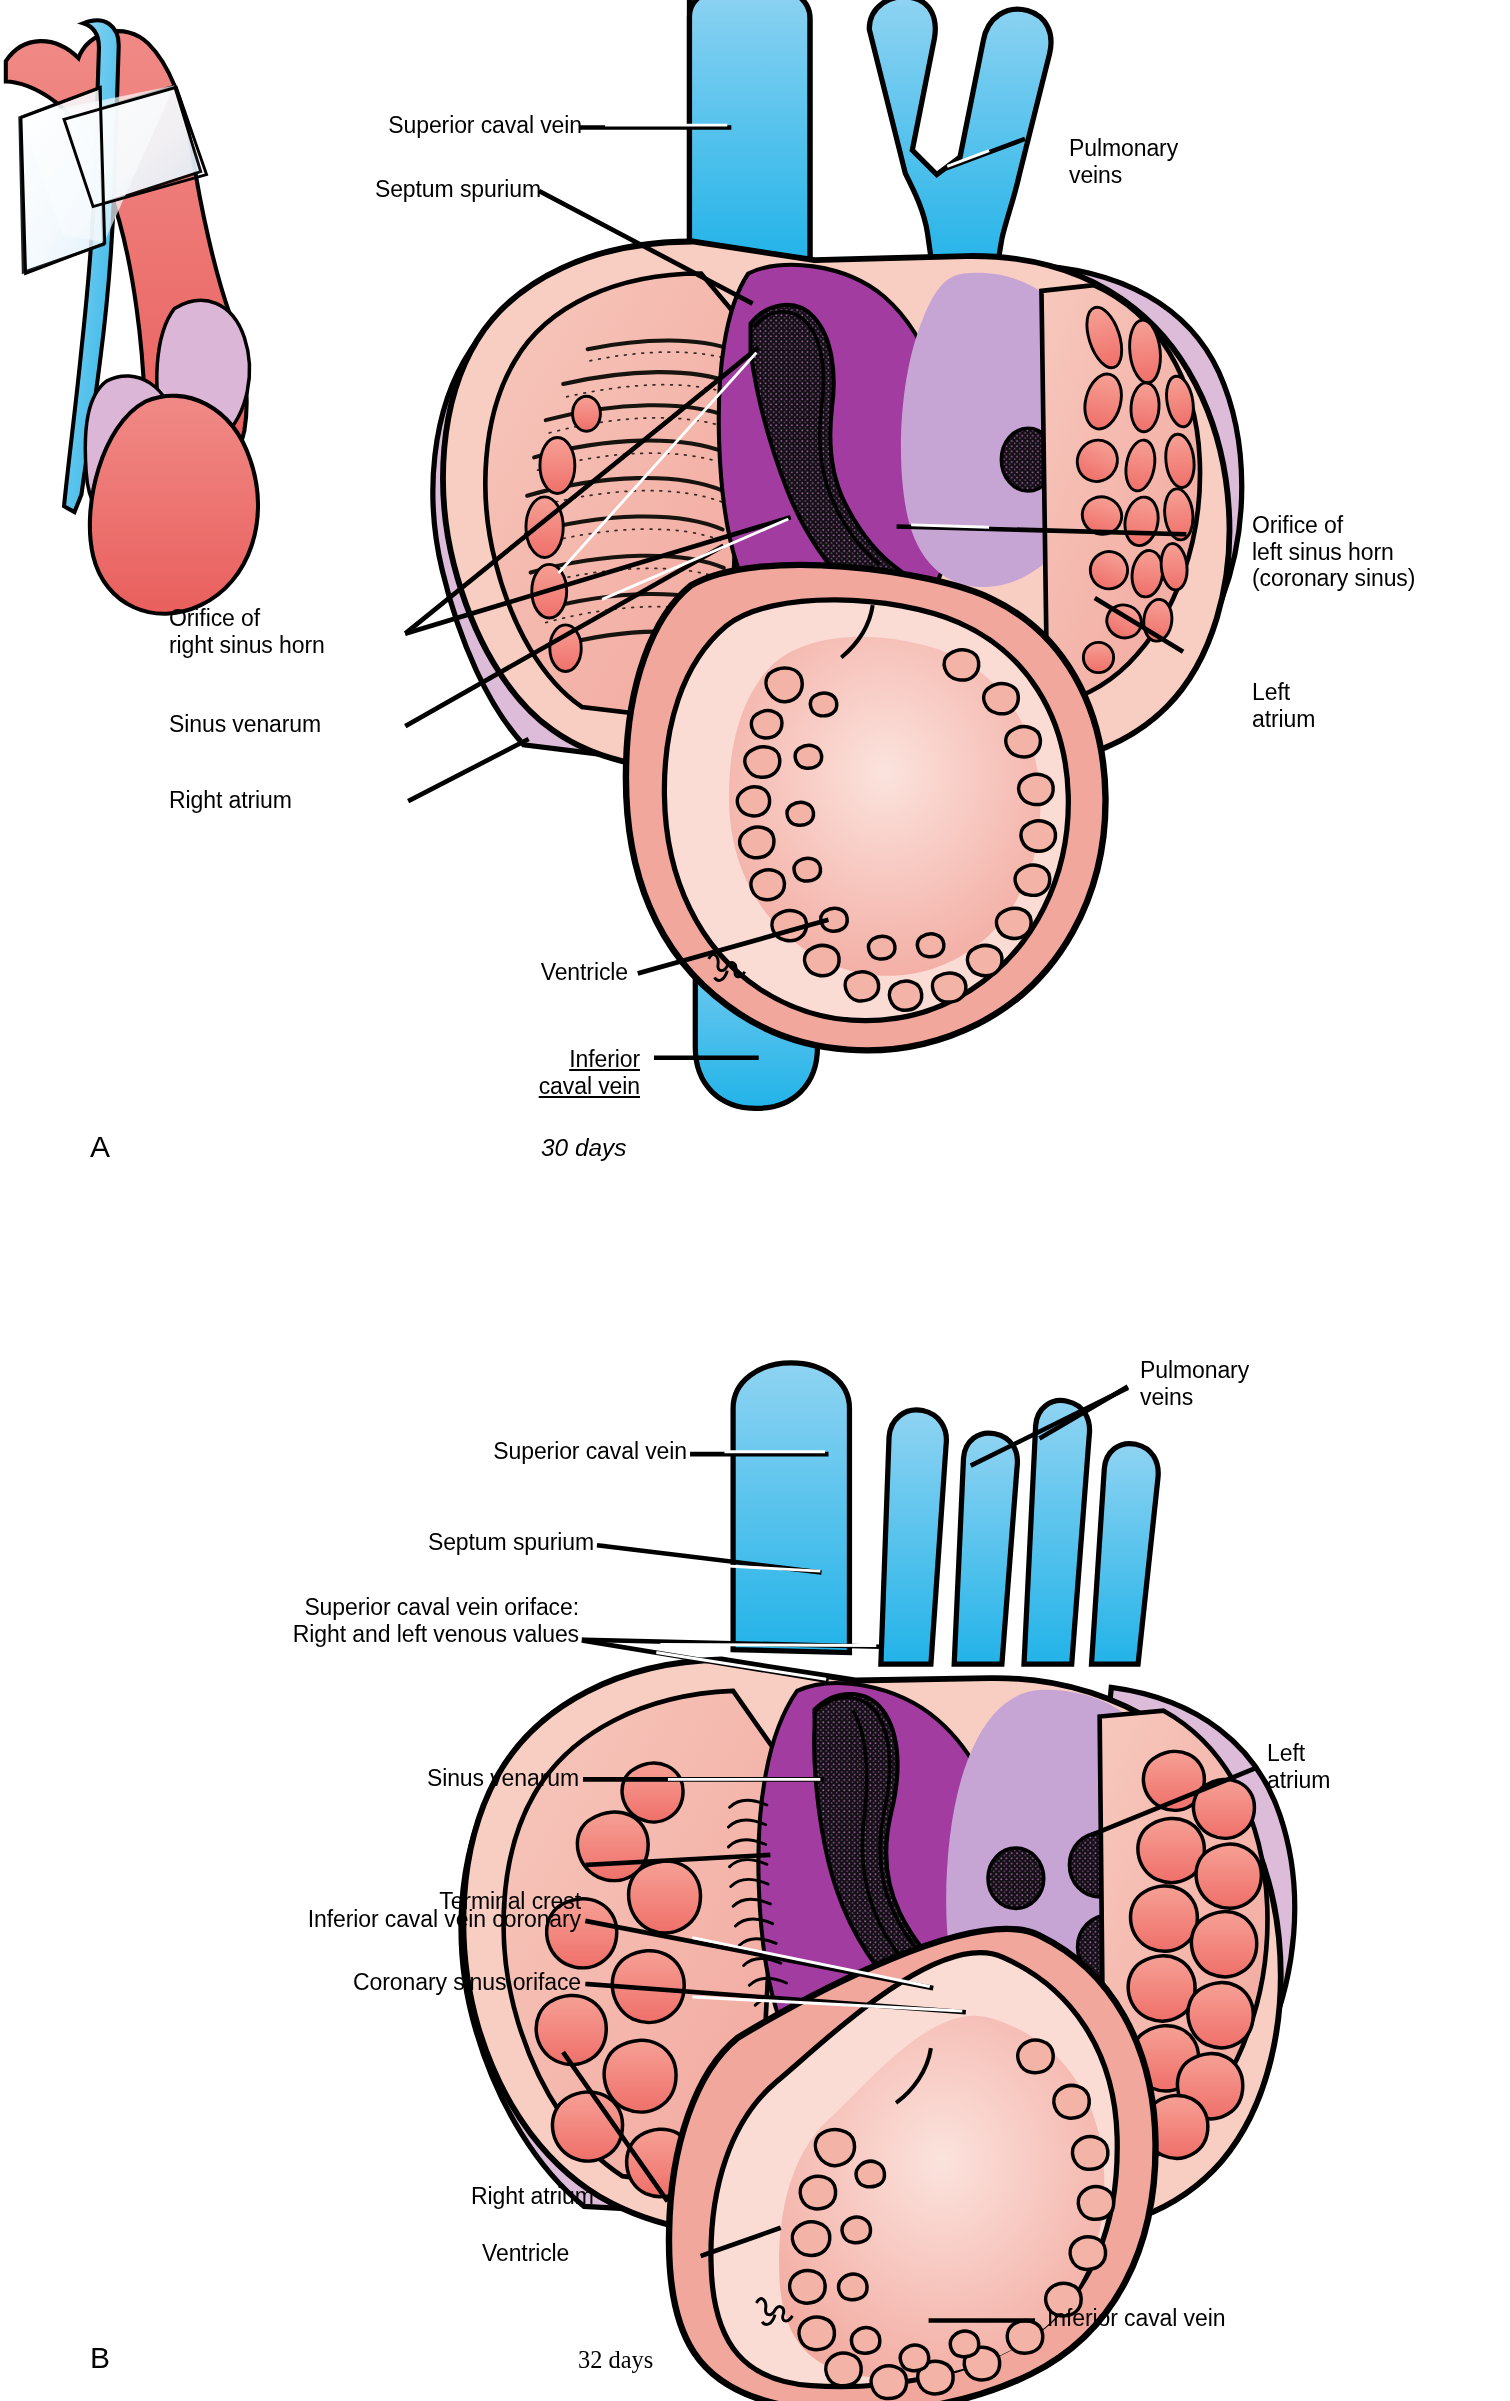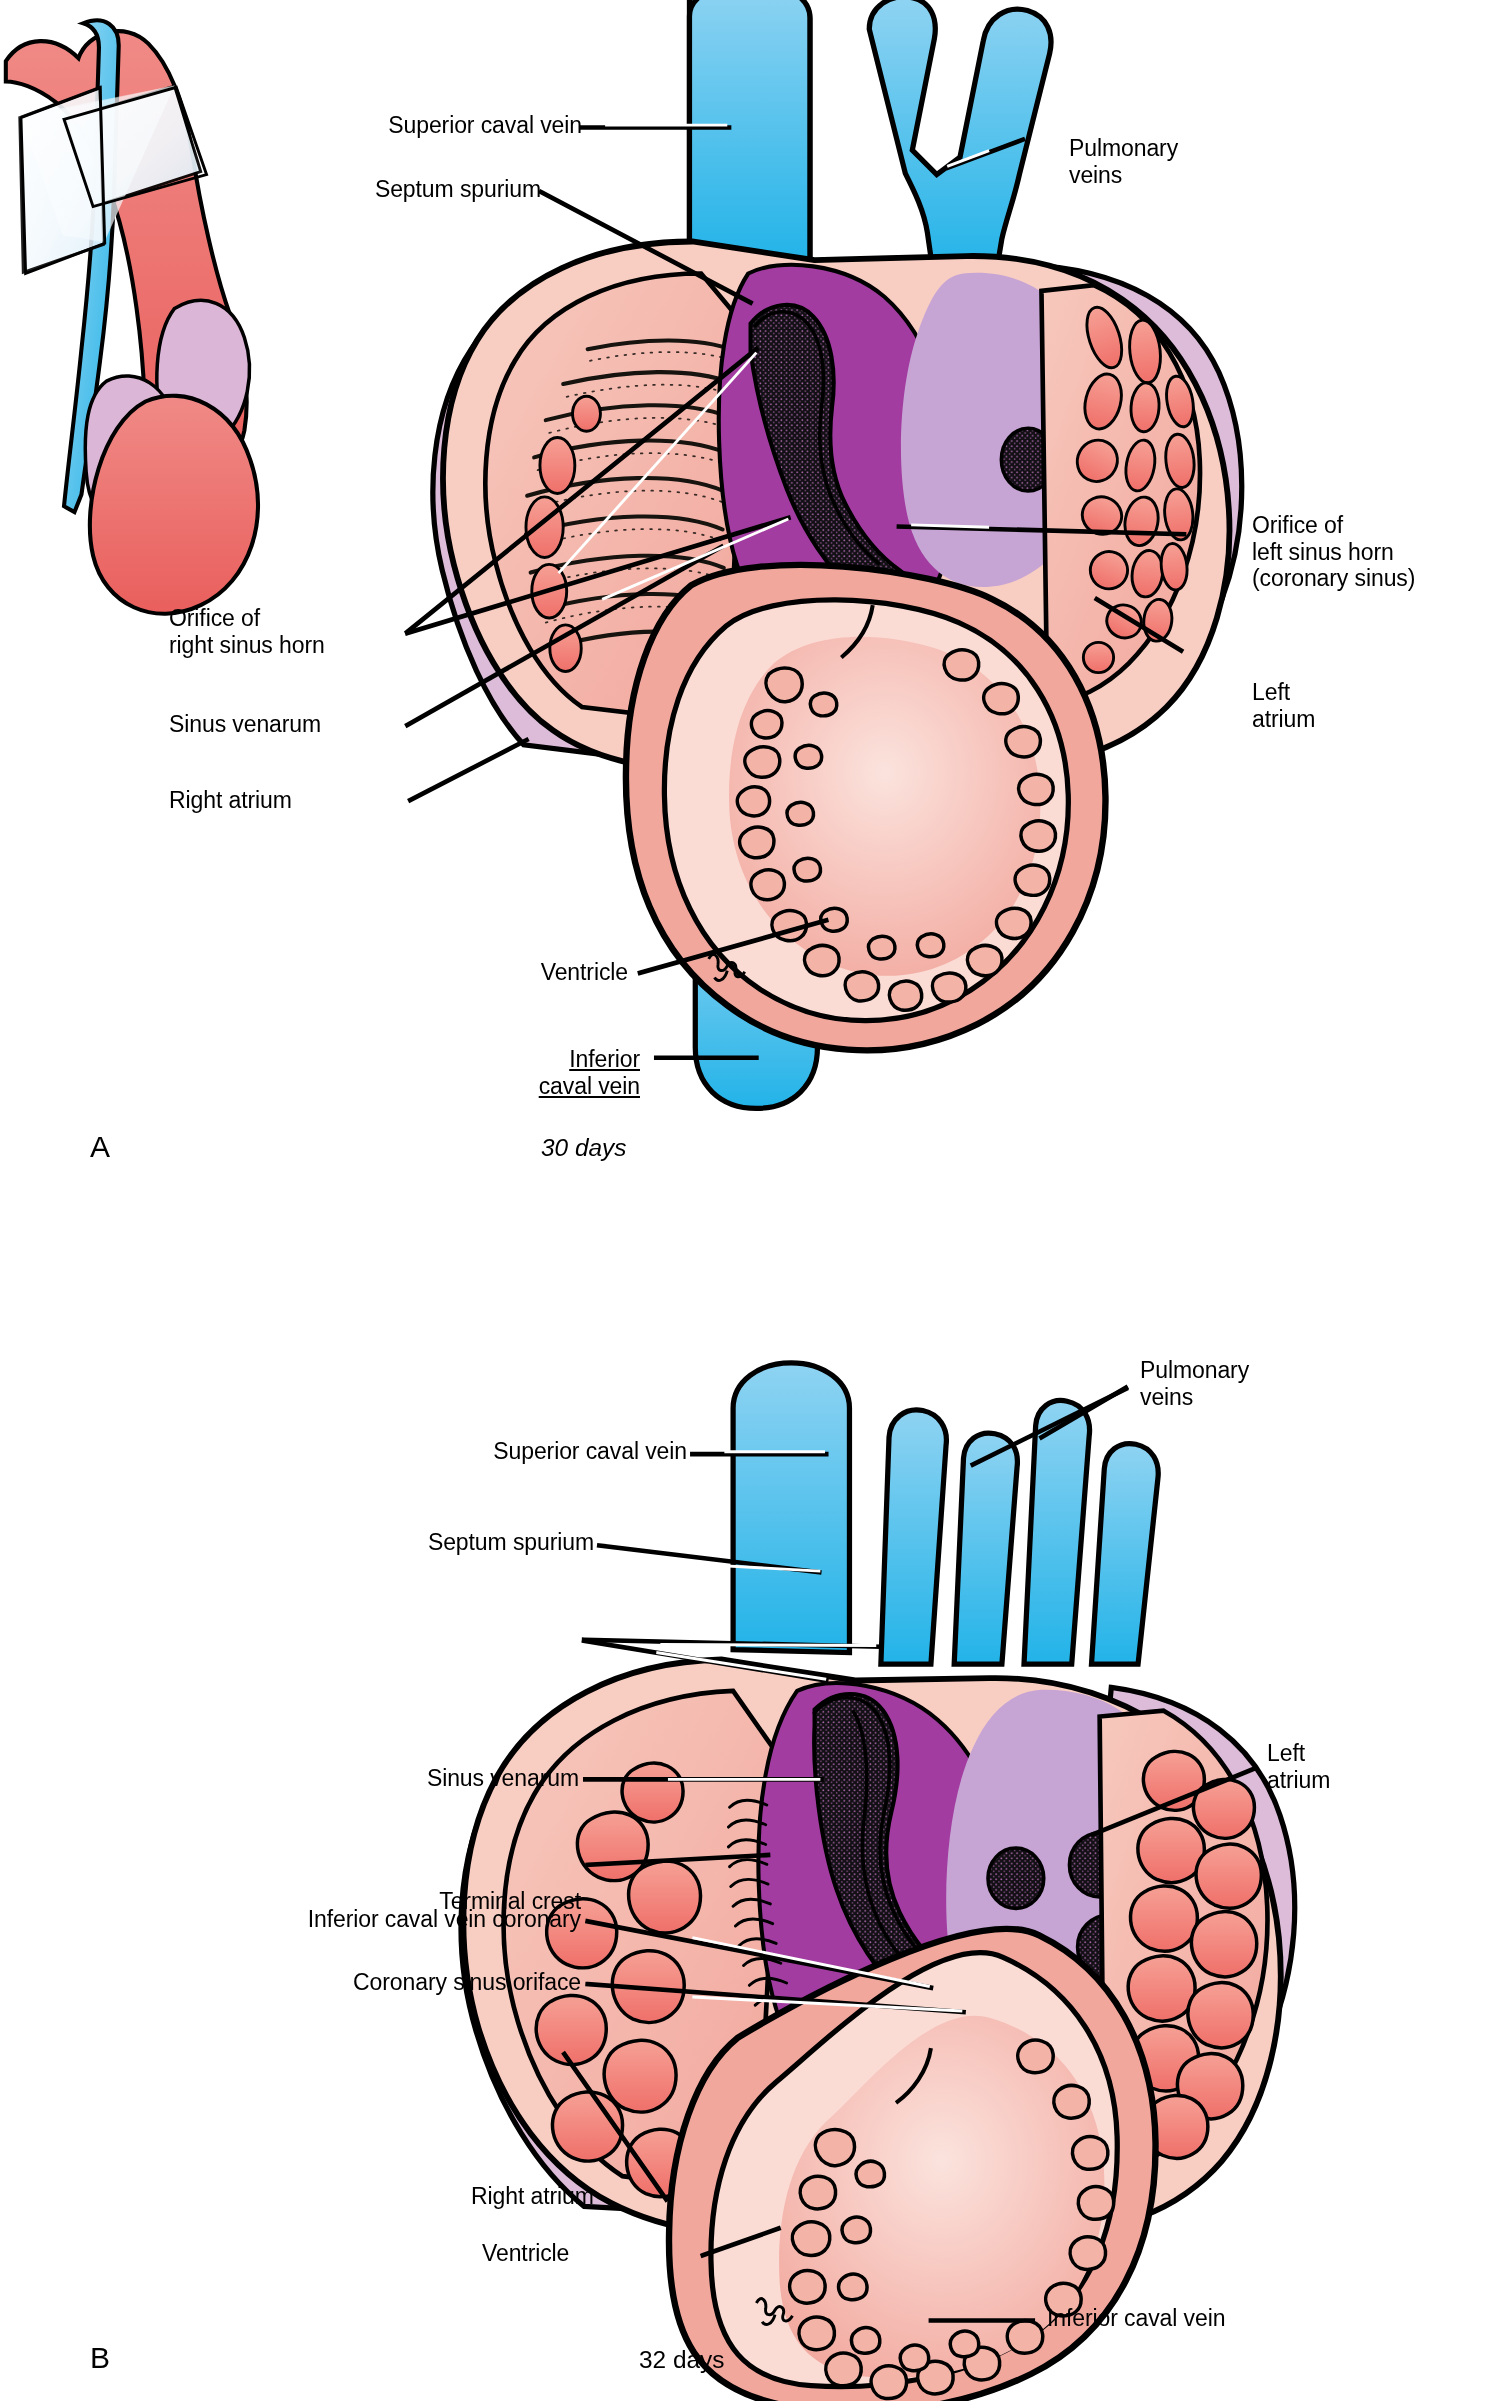--- a/index.html
+++ b/index.html
@@ -653,34 +653,36 @@
     <div class="lbl" style="left:1140px;top:170px;width:268px;">Pulmonary
 veins</div>
 
     <div class="lbl r" style="left:326px;top:251px;width:361px;">Superior caval vein</div>
 
     <div class="lbl r" style="left:326px;top:342px;width:268px;">Septum spurium</div>
 
     <div class="lbl" style="left:1267px;top:553px;width:151px;">Left
 atrium</div>
 
+    <div class="lbl r" style="left:125px;top:407px;width:454px;">Superior caval vein oriface:
+Right and left venous values</div>
 
     <div class="lbl r" style="left:233px;top:578px;width:346px;">Sinus venarum</div>
 
     <div class="lbl r" style="left:233px;top:701px;width:348px;">Terminal crest</div>
 
     <div class="lbl r" style="left:105px;top:719px;width:476px;">Inferior caval vein coronary</div>
 
     <div class="lbl r" style="left:105px;top:782px;width:476px;">Coronary sinus oriface</div>
 
     <div class="lbl" style="left:471px;top:996px;width:233px;">Right atrium</div>
 
     <div class="lbl" style="left:482px;top:1053px;width:233px;">Ventricle</div>
 
     <div class="lbl" style="left:1047px;top:1118px;width:349px;">Inferior caval vein</div>
 
     <div class="panel-letter" style="left:90px;top:1154px;">B</div>
 
-    <div class="daytag" style="left:639px;top:1159px;">32 days</div>
+    <div class="daytag" style="left:578px;top:1159px;font-family:Liberation Serif, serif;">32 days</div>
   </div>
 
 </div>
 
 
 </body></html>

